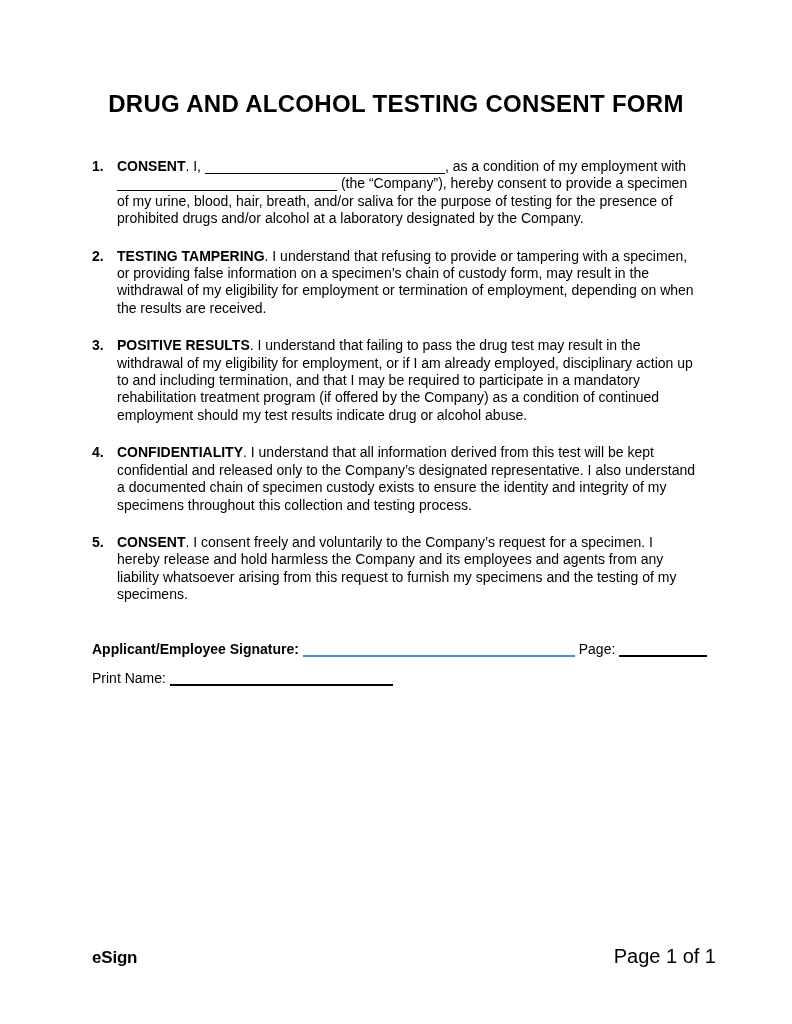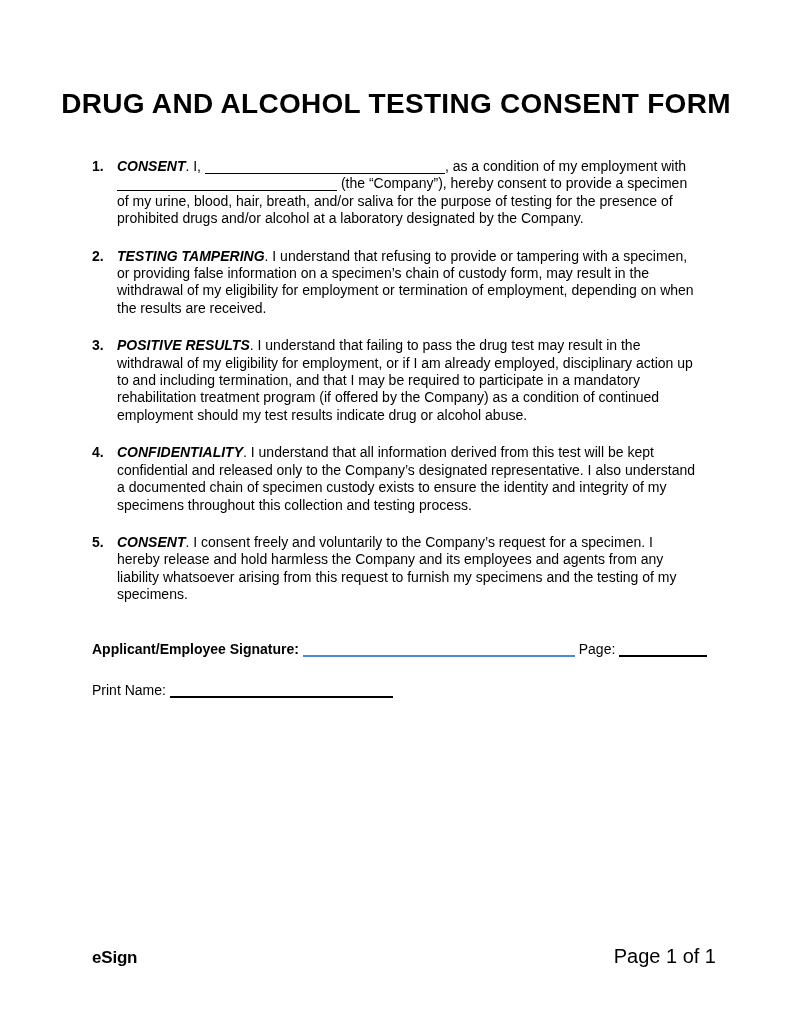--- a/index.html
+++ b/index.html
@@ -11,48 +11,48 @@
     font-family: "Liberation Sans", sans-serif;
     font-size: 14px;
     line-height: 17.4px;
     color: #000000;
     overflow: hidden;
   }
   .title {
     margin: 0;
     padding-top: 90px;
     text-align: center;
-    font-size: 28px;
+    font-size: 24px;
     line-height: 28px;
     font-weight: bold;
     letter-spacing: 0.3px;
   }
   .content { margin: 40px 94px 0 92px; width: 606px; }
   .clause {
     position: relative;
     padding-left: 25px;
     margin: 0 0 20px 0;
     text-align: left;
   }
   .clause-num { position: absolute; left: 0; top: 0; font-weight: bold; }
-  .hd { font-weight: bold; font-style: italic; }
+  .hd { font-weight: bold; }
   .blank {
     display: inline-block;
     height: 12px;
     border-bottom: 1.5px solid #000000;
     vertical-align: -3px;
   }
   .blank.name-blank    { width: 240px; }
   .blank.company-blank { width: 220px; }
   .sig-block { margin: 37px 94px 0 92px; width: 606px; }
   .sig-row  { white-space: nowrap; }
   .sig-label { font-weight: bold; text-align: center; }
   .blank.sig-line   { width: 272px; border-bottom-width: 2px; }
   .blank.date-line  { width: 88px;  border-bottom-width: 2px; }
-  .print-row { margin-top: 24px; white-space: nowrap; }
+  .print-row { margin-top: 12px; white-space: nowrap; }
   .blank.print-line { width: 223px; border-bottom-width: 2px; }
   .footer {
     position: absolute;
     left: 92px;
     right: 76px;
     top: 948px;
     display: flex;
     justify-content: space-between;
     align-items: baseline;
   }

